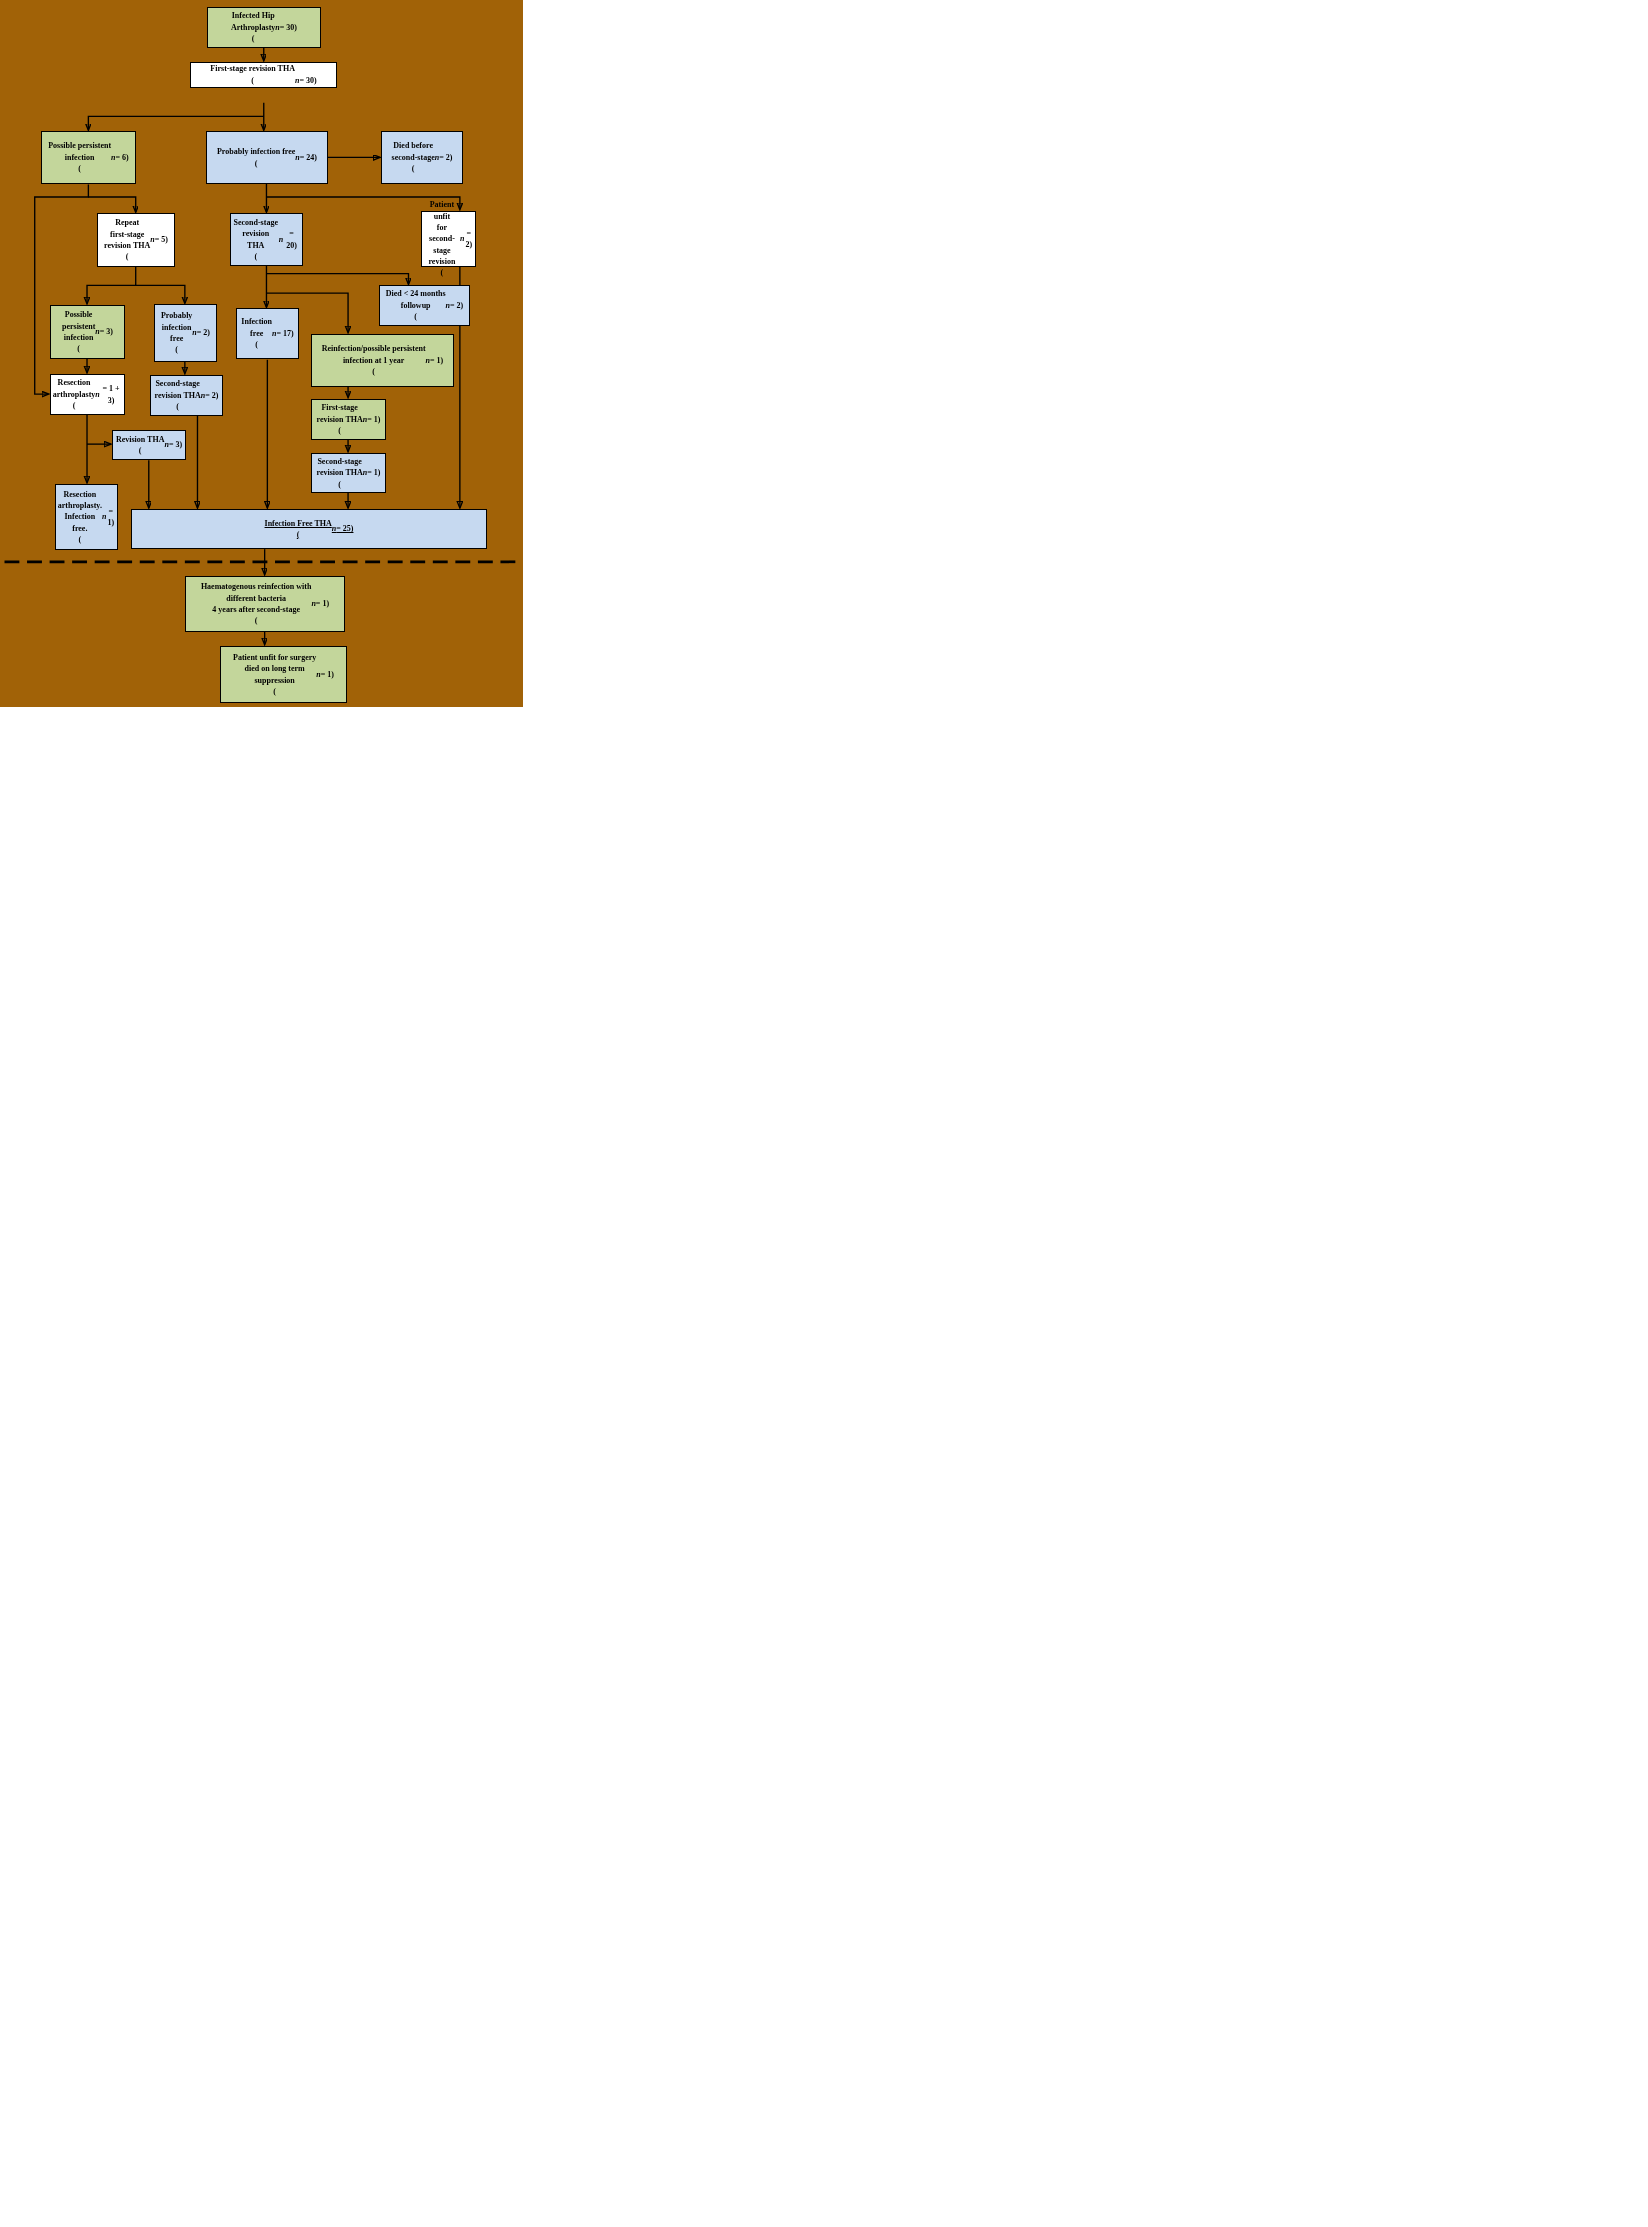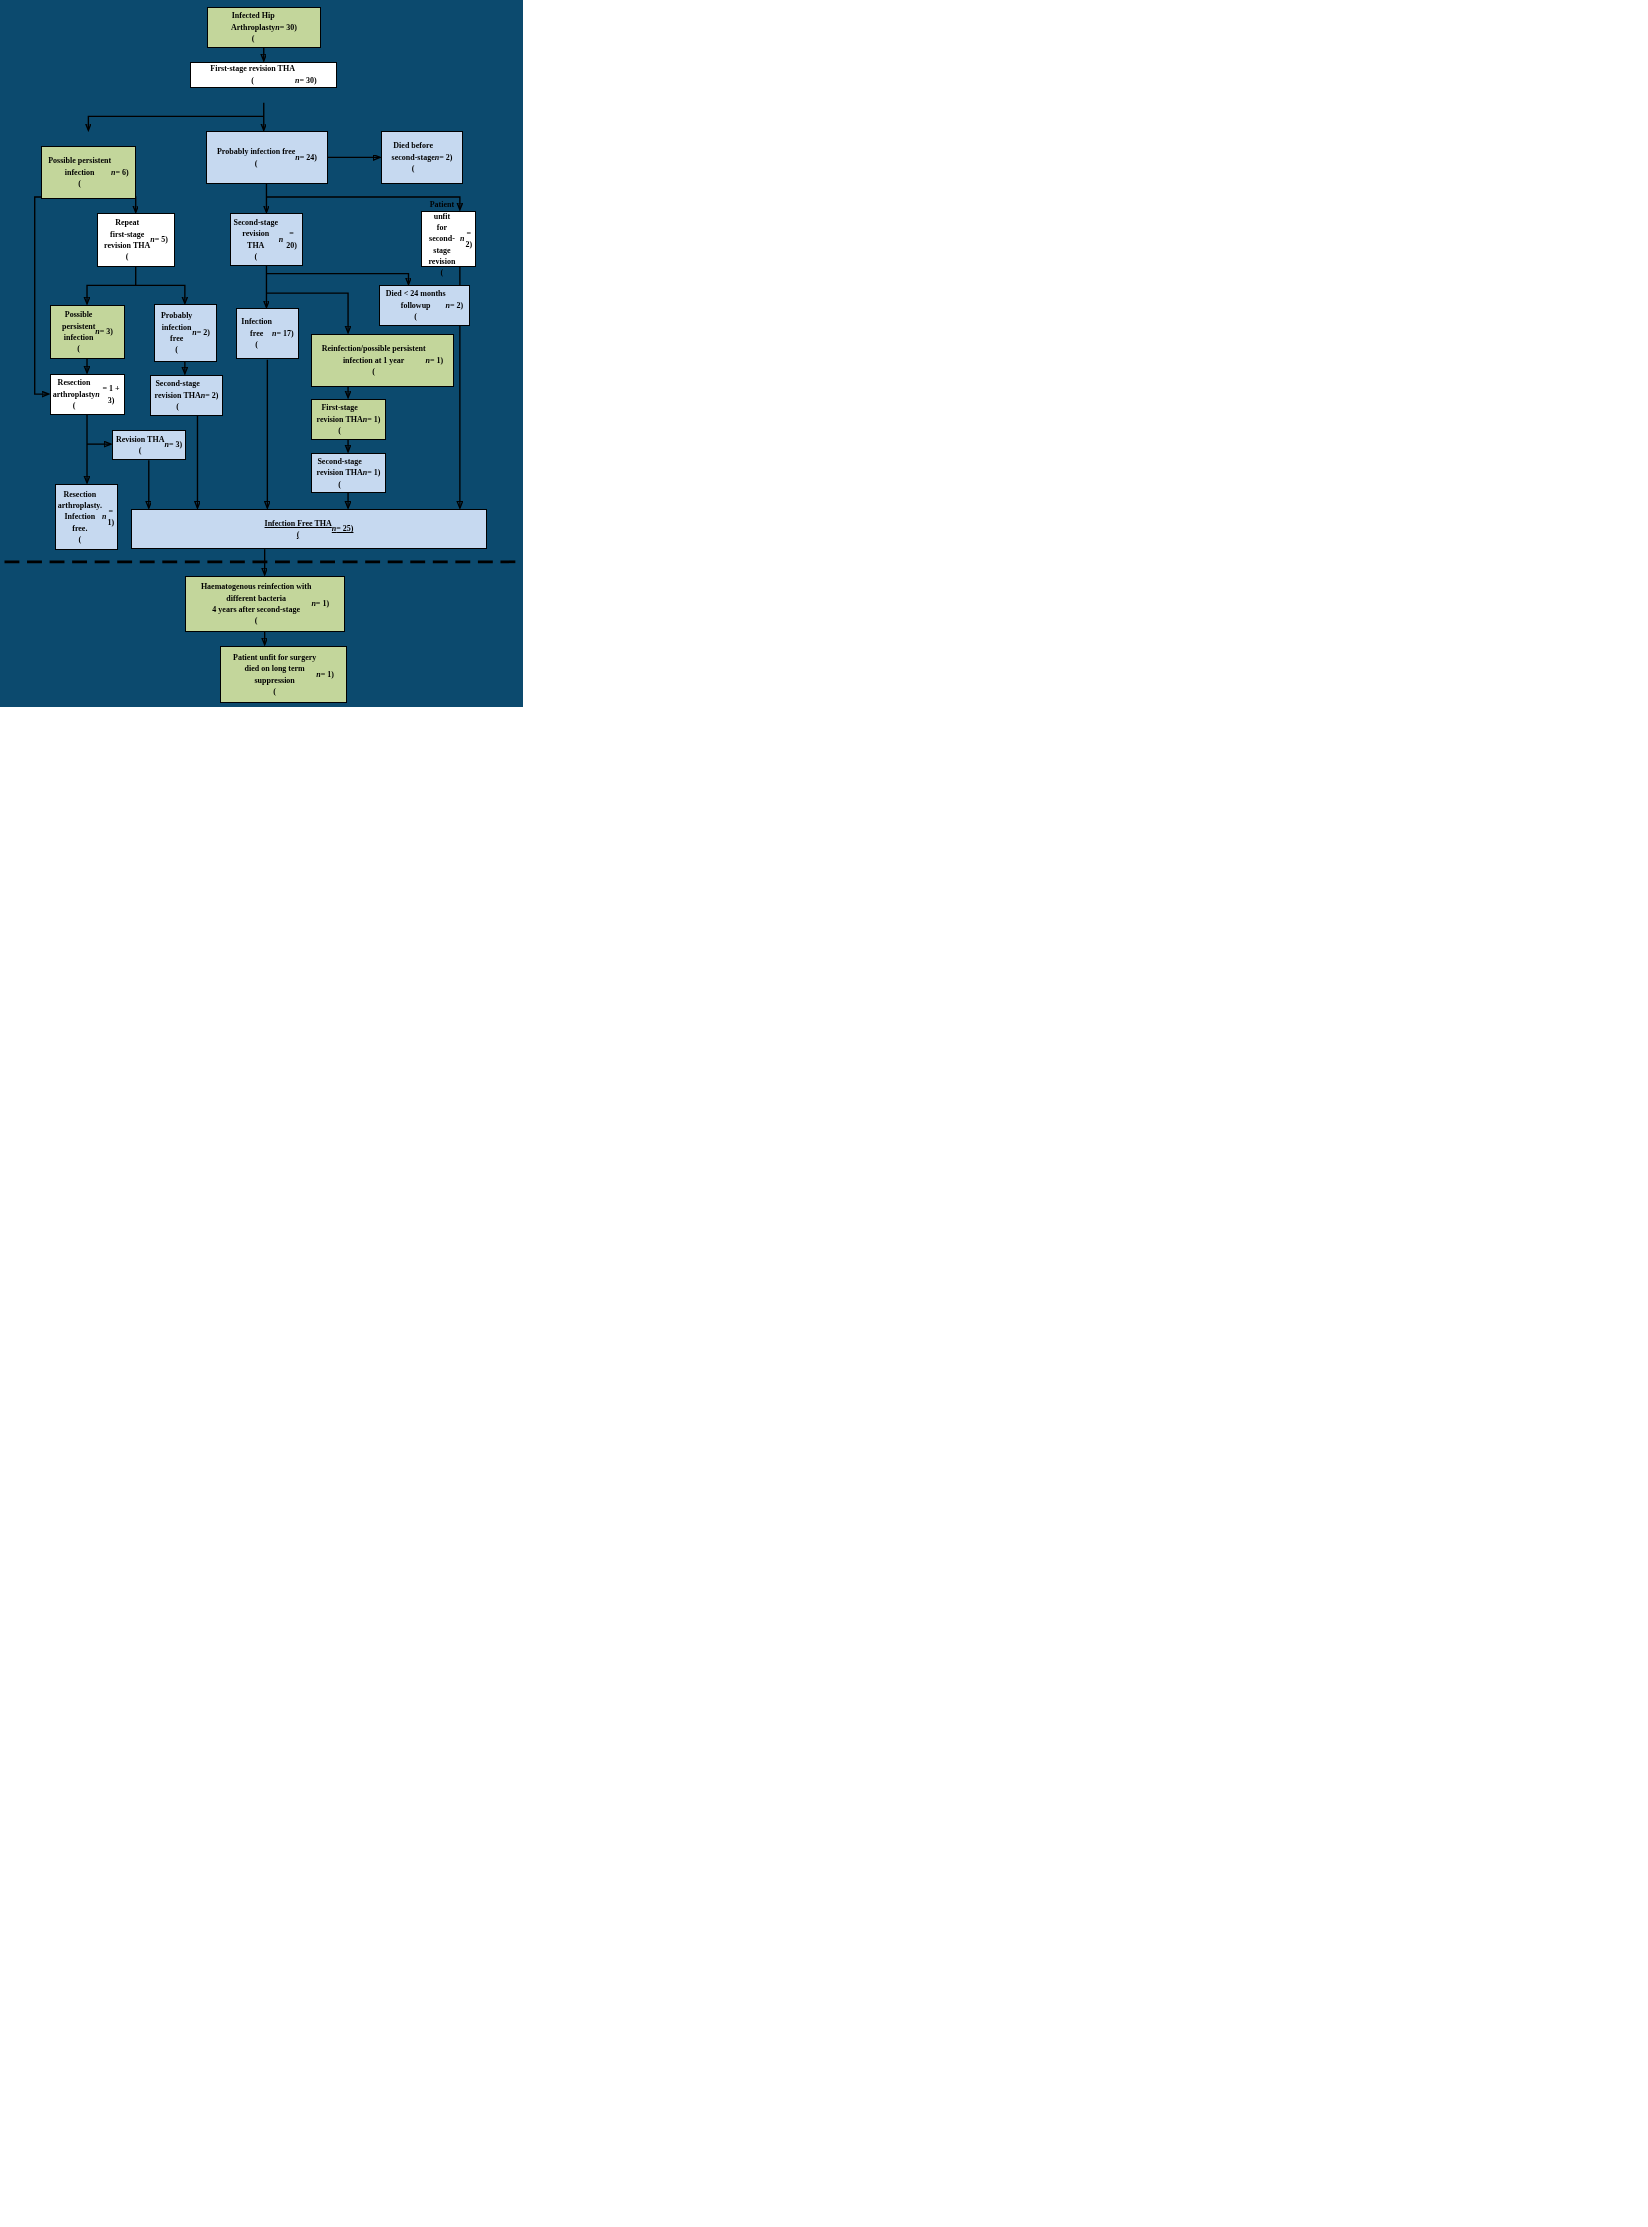--- a/index.html
+++ b/index.html
@@ -7,21 +7,21 @@
     --blue:#c6d9f0;
     --white:#ffffff;
     --line:#000000;
   }
   html,body{margin:0;padding:0;background:#fff;}
   body{font-family:"Liberation Serif","DejaVu Serif",serif;}
   .canvas{
     position:relative;
     width:523px;
     height:707px;
-    background:#0c4a6e;
+    background:#a16207;
     overflow:hidden;
   }
   .flow-svg{
     position:absolute;left:0;top:0;width:523px;height:707px;
   }
   .flow-svg path{
     stroke:var(--line);
     stroke-width:3;
     fill:none;
   }
@@ -103,21 +103,21 @@
     <path class="dashed" d="M10 1246 H1150"></path>
   </svg>
 
   <div class="box green" style="left:207px;top:6.8px;width:114px;height:41px;">Infected Hip
 Arthroplasty
 (<i>n</i> = 30)</div>
 
   <div class="box white" style="left:190px;top:62px;width:147px;height:26px;align-items:flex-end;">First-stage revision THA
 (<i>n</i> = 30)</div>
 
-  <div class="box green" style="left:41px;top:146px;width:95px;height:53px;">Possible persistent
+  <div class="box green" style="left:41px;top:131px;width:95px;height:53px;">Possible persistent
 infection
 (<i>n</i> = 6)</div>
 
   <div class="box blue" style="left:206px;top:131px;width:122px;height:53px;">Probably infection free
 (<i>n</i> = 24)</div>
 
   <div class="box blue" style="left:381px;top:131px;width:82px;height:53px;">Died before
 second-stage
 (<i>n</i> = 2)</div>
 

